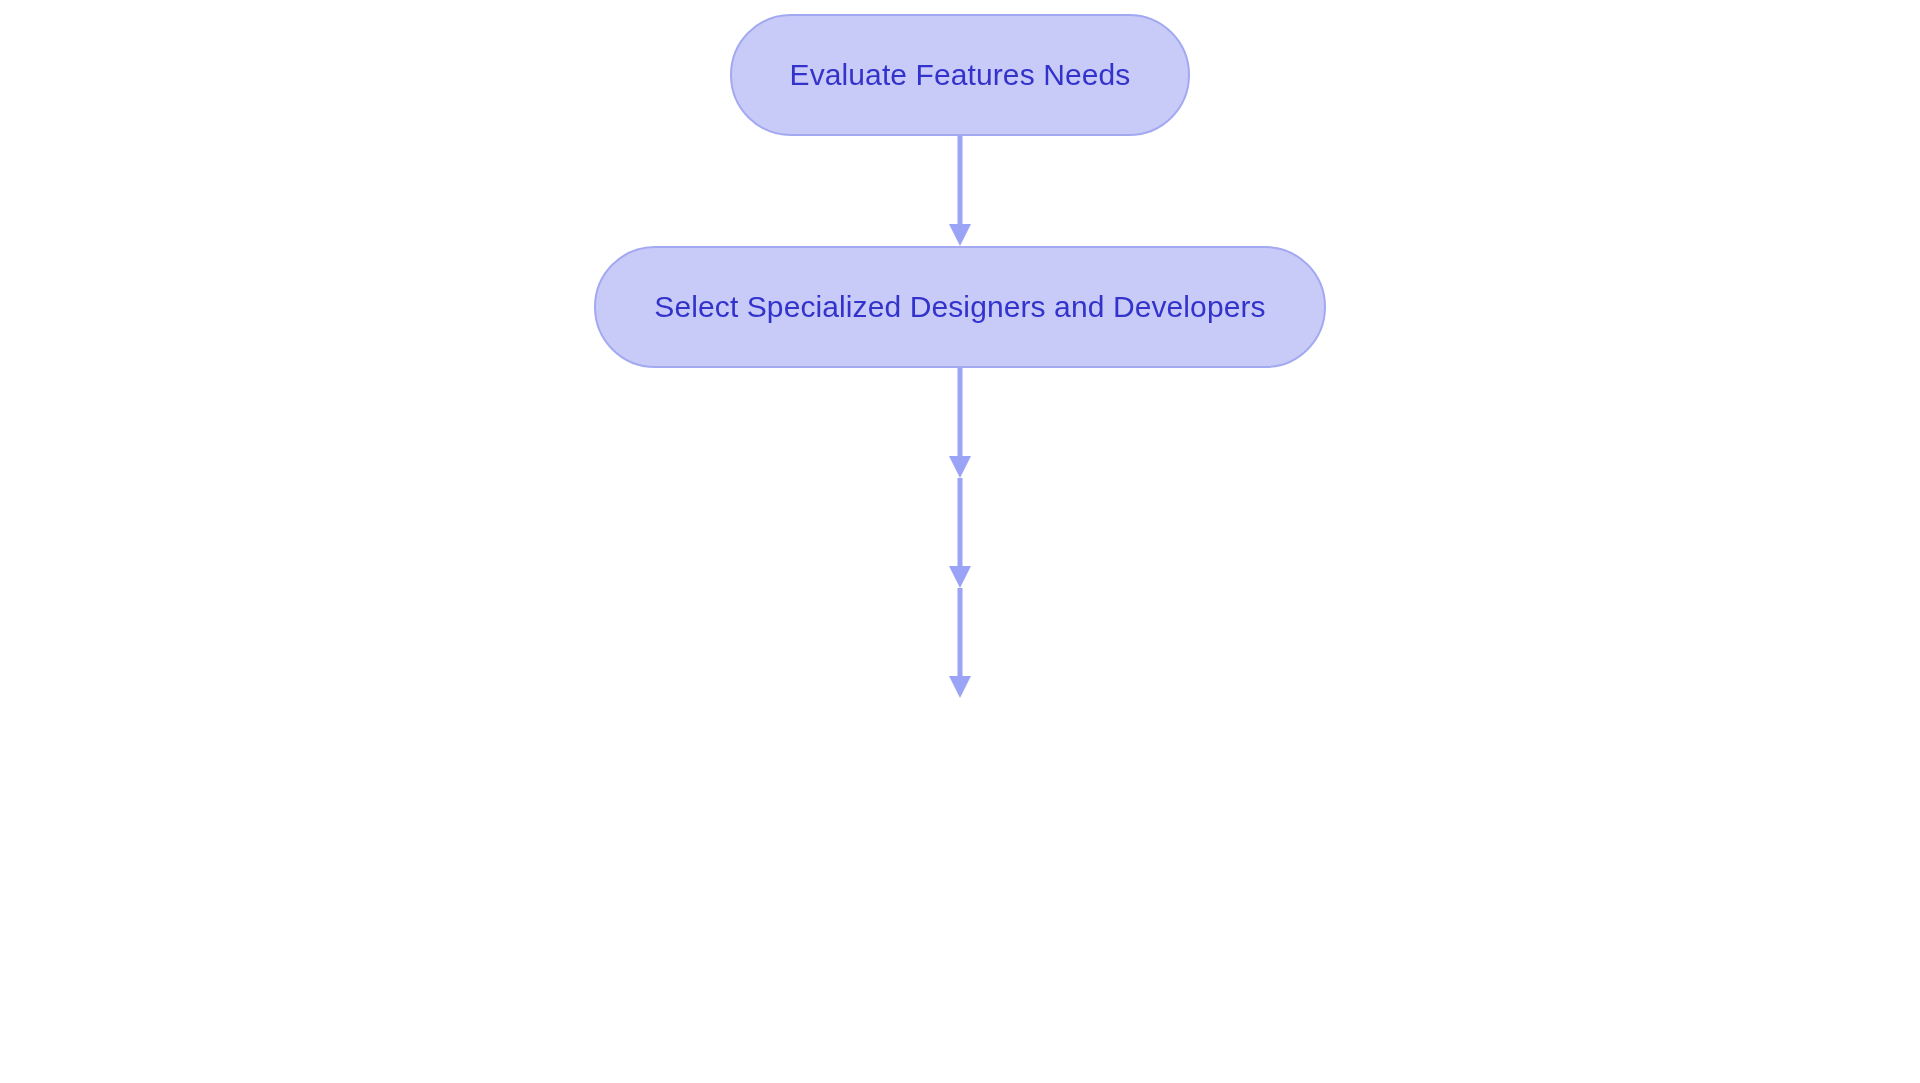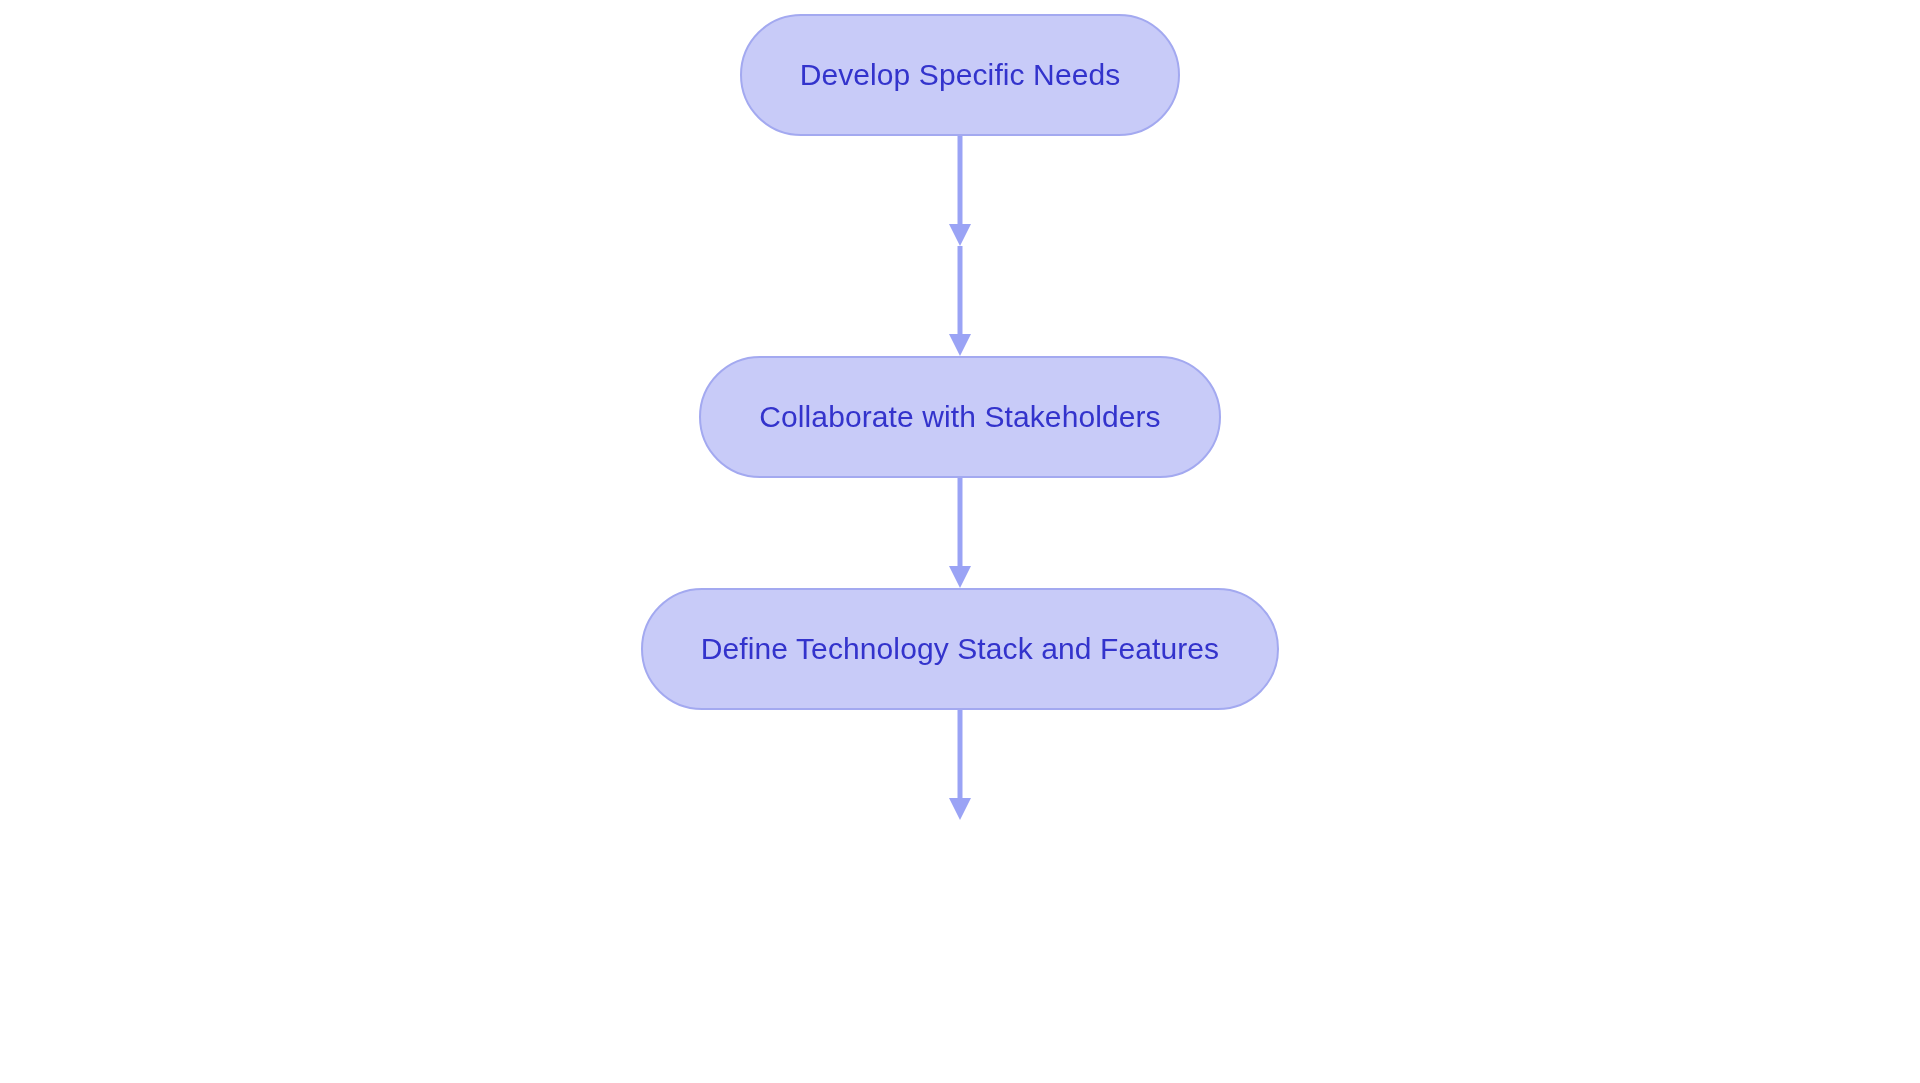--- a/index.html
+++ b/index.html
@@ -72,52 +72,49 @@
     overflow: visible;
   }
 </style>
 </head>
 <body>
 
 <div id="flowchart">
   <div class="flow-column">
 
     <div class="node">
-      <span class="node-label">Develop Specific Needs</span>
+      <span class="node-label">Evaluate Features Needs</span>
+    </div>
+
+    <div class="connector">
+      <svg viewBox="0 0 26 110" xmlns="http://www.w3.org/2000/svg" aria-hidden="true">
+        <line x1="13" y1="0" x2="13" y2="89" stroke="#9aa3f5" stroke-width="5"></line>
+        <polygon points="2,88 24,88 13,110" fill="#9aa3f5"></polygon>
+      </svg>
+    </div>
+
+    <div class="node">
+      <span class="node-label">Select Specialized Designers and Developers</span>
     </div>
 
     <div class="connector">
       <svg viewBox="0 0 26 110" xmlns="http://www.w3.org/2000/svg" aria-hidden="true">
         <line x1="13" y1="0" x2="13" y2="89" stroke="#9aa3f5" stroke-width="5"></line>
         <polygon points="2,88 24,88 13,110" fill="#9aa3f5"></polygon>
       </svg>
     </div>
 
 
     <div class="connector">
       <svg viewBox="0 0 26 110" xmlns="http://www.w3.org/2000/svg" aria-hidden="true">
         <line x1="13" y1="0" x2="13" y2="89" stroke="#9aa3f5" stroke-width="5"></line>
         <polygon points="2,88 24,88 13,110" fill="#9aa3f5"></polygon>
       </svg>
     </div>
 
-    <div class="node">
-      <span class="node-label">Collaborate with Stakeholders</span>
-    </div>
-
-    <div class="connector">
-      <svg viewBox="0 0 26 110" xmlns="http://www.w3.org/2000/svg" aria-hidden="true">
-        <line x1="13" y1="0" x2="13" y2="89" stroke="#9aa3f5" stroke-width="5"></line>
-        <polygon points="2,88 24,88 13,110" fill="#9aa3f5"></polygon>
-      </svg>
-    </div>
-
-    <div class="node">
-      <span class="node-label">Define Technology Stack and Features</span>
-    </div>
 
     <div class="connector">
       <svg viewBox="0 0 26 110" xmlns="http://www.w3.org/2000/svg" aria-hidden="true">
         <line x1="13" y1="0" x2="13" y2="89" stroke="#9aa3f5" stroke-width="5"></line>
         <polygon points="2,88 24,88 13,110" fill="#9aa3f5"></polygon>
       </svg>
     </div>
 
 
   </div>

